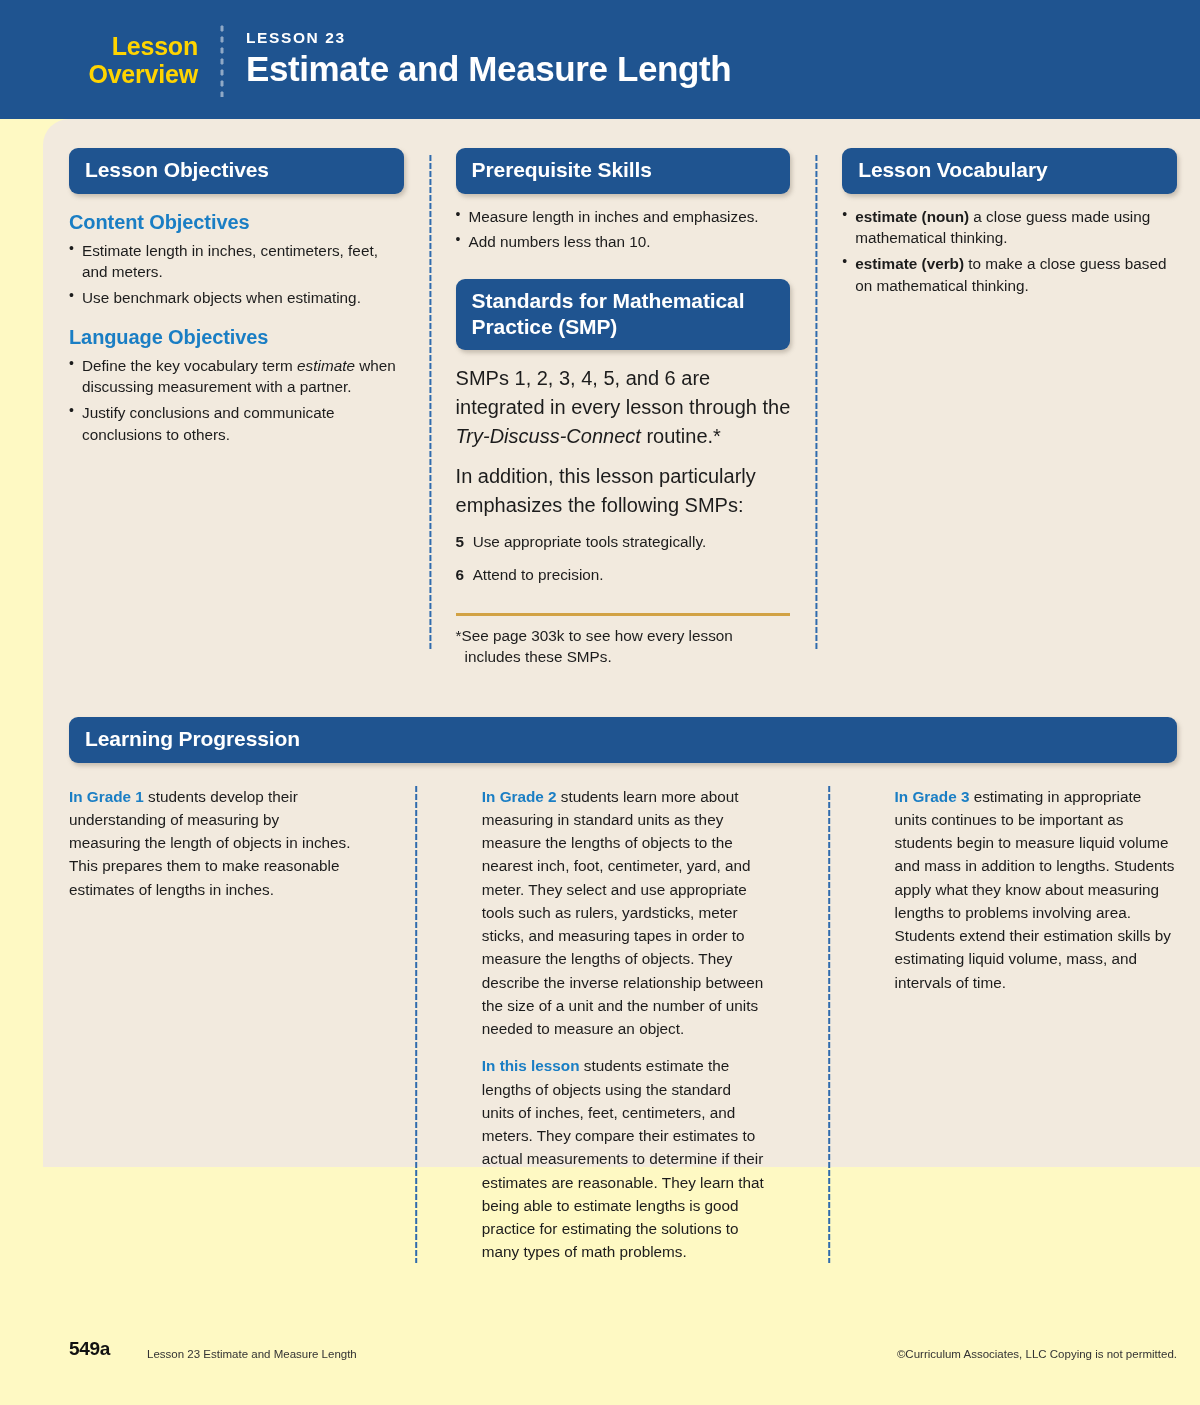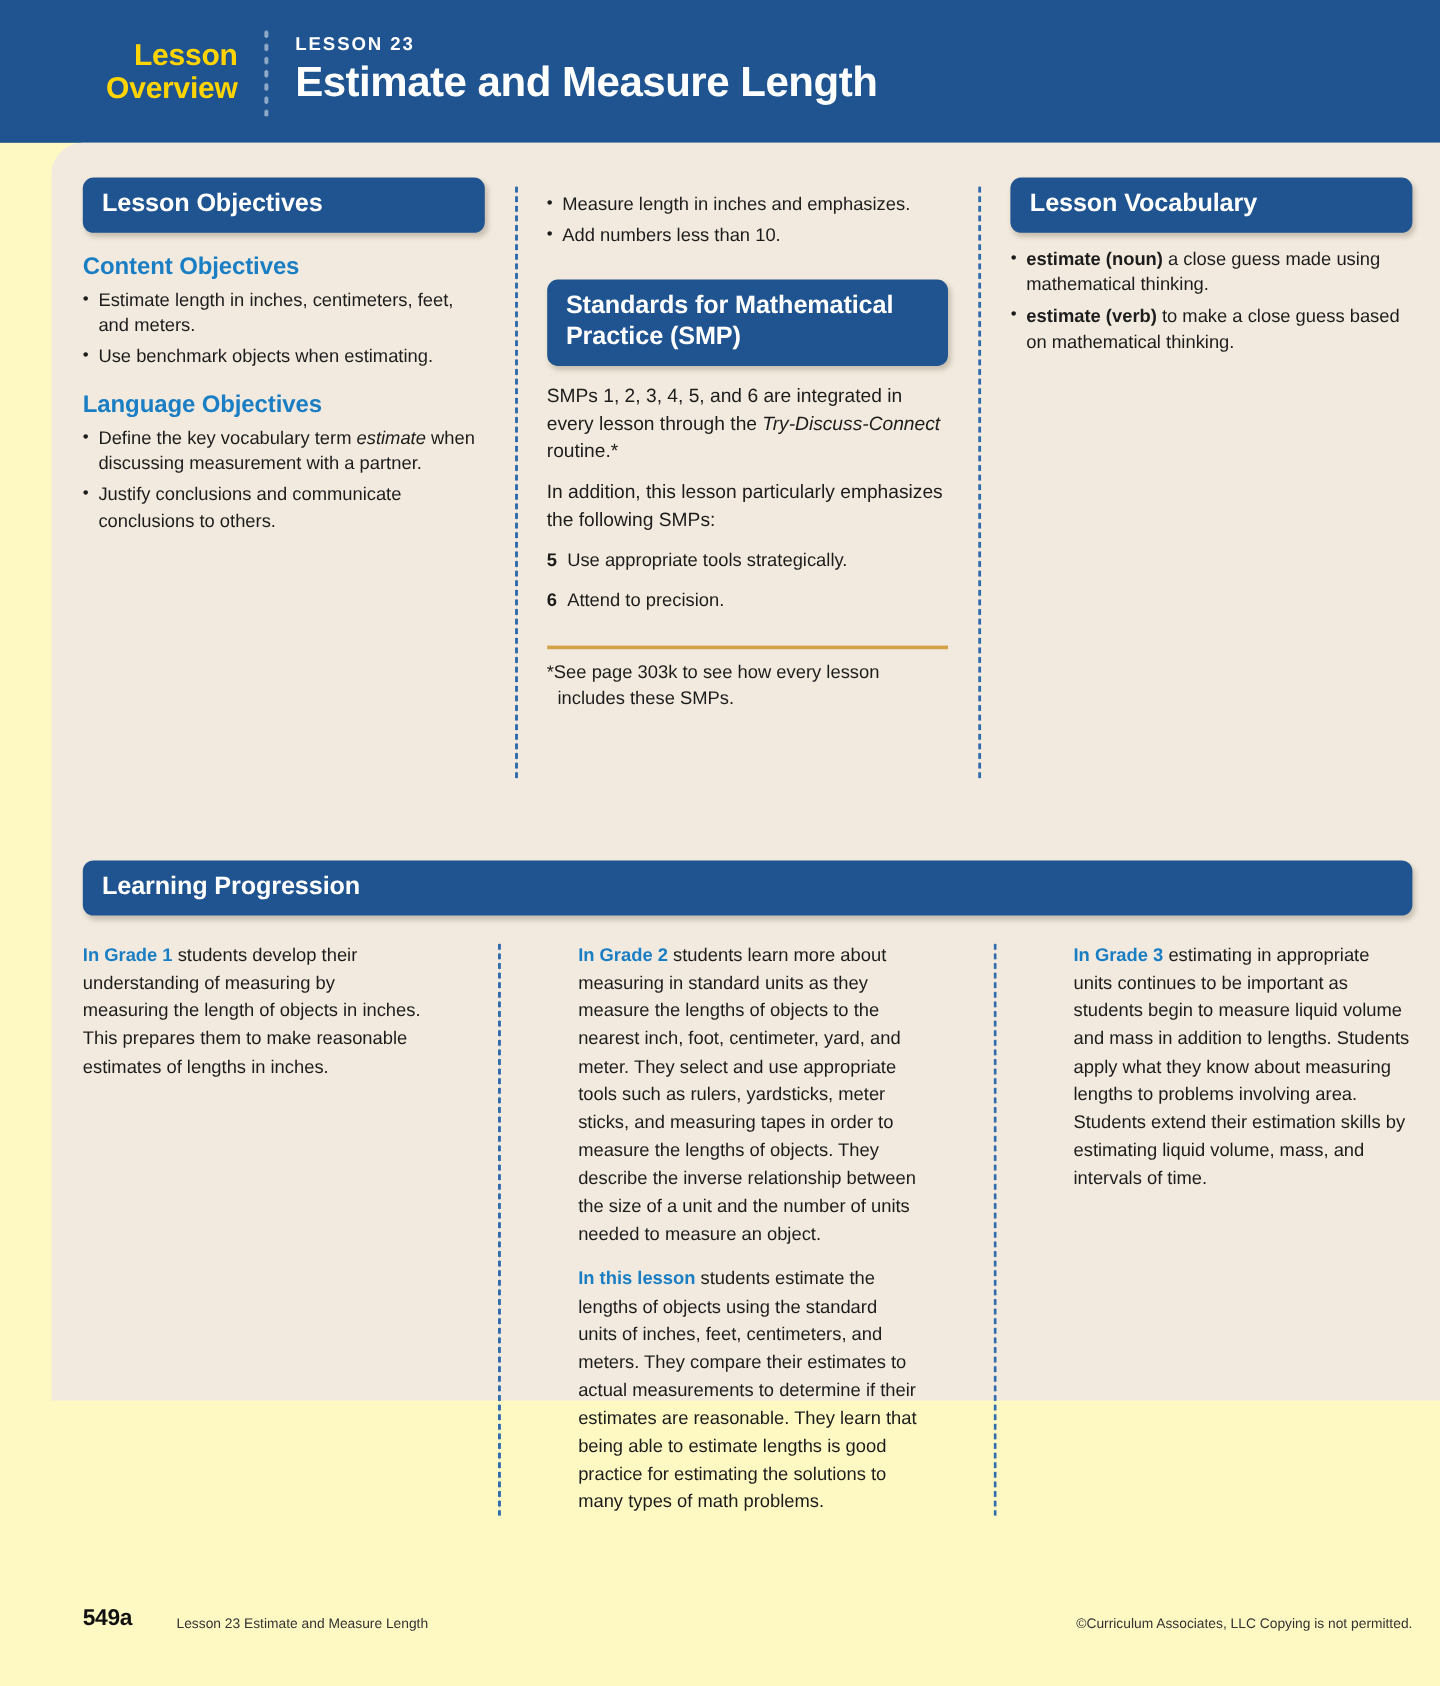--- a/index.html
+++ b/index.html
@@ -139,21 +139,21 @@
   }
   ul.bullets li::before {
     content: "\2022";
     position: absolute;
     left: 0; top: -1px;
     font-size: 14px;
     color: #1c1c1c;
   }
 
   .body-p {
-    font-size: 16px;
+    font-size: 20px;
     line-height: 1.45;
     color: #1c1c1c;
     margin-top: 11px;
   }
 
   .smp-item {
     font-size: 15.3px;
     line-height: 1.45;
     color: #1c1c1c;
     margin-top: 11px;
@@ -276,20 +276,21 @@
         <div class="subhead">Language Objectives</div>
         <ul class="bullets">
           <li><span>Define the key vocabulary term </span><span class="ital">estimate</span><span> when discussing measurement with a partner.</span></li>
           <li>Justify conclusions and communicate conclusions to others.</li>
         </ul>
       </div>
 
       <div class="vdots-top" id="vd1"></div>
 
       <div id="col-b">
+        <div class="pill">Prerequisite Skills</div>
         <ul class="bullets" style="margin-top:12px;">
           <li>Measure length in inches and emphasizes.</li>
           <li>Add numbers less than 10.</li>
         </ul>
 
         <div class="pill" style="margin-top:26px;">
           <div>Standards for Mathematical</div>
           <div>Practice (SMP)</div>
         </div>
 

